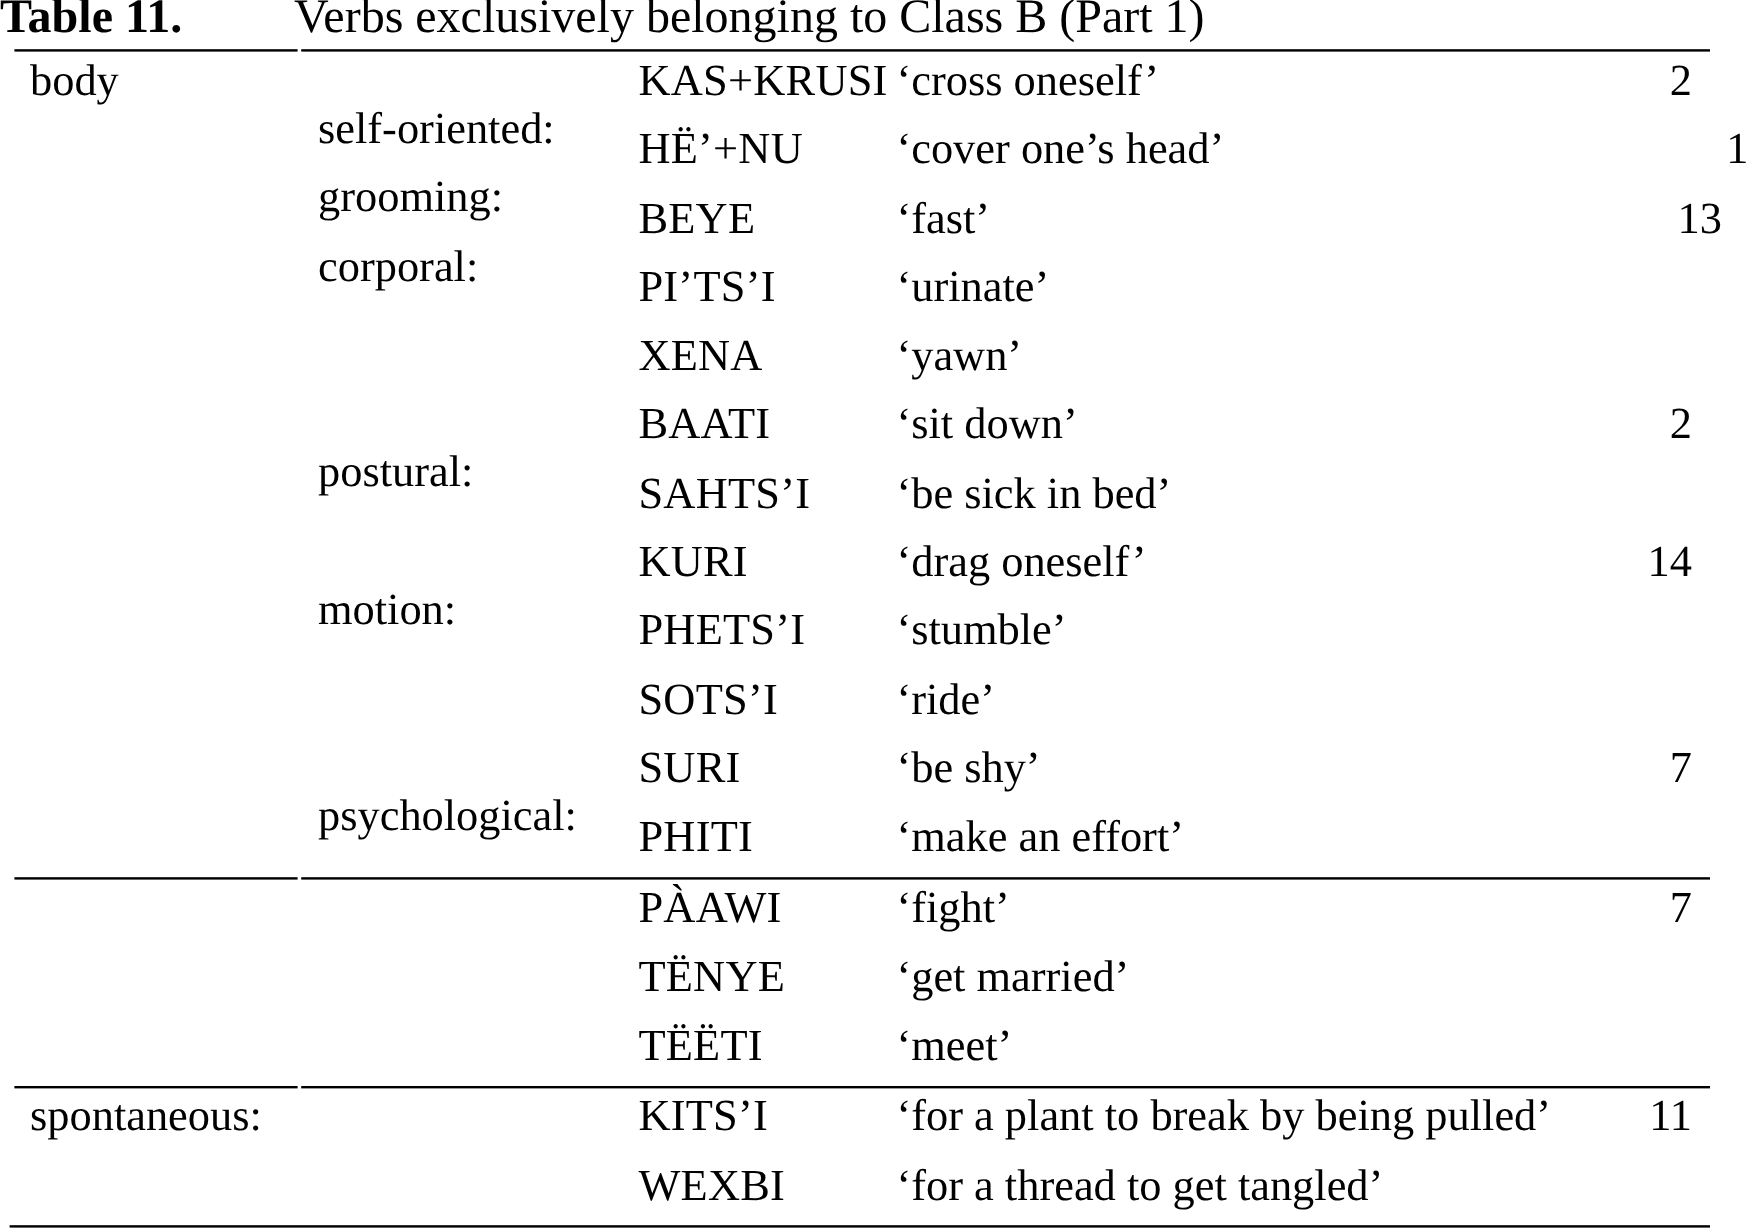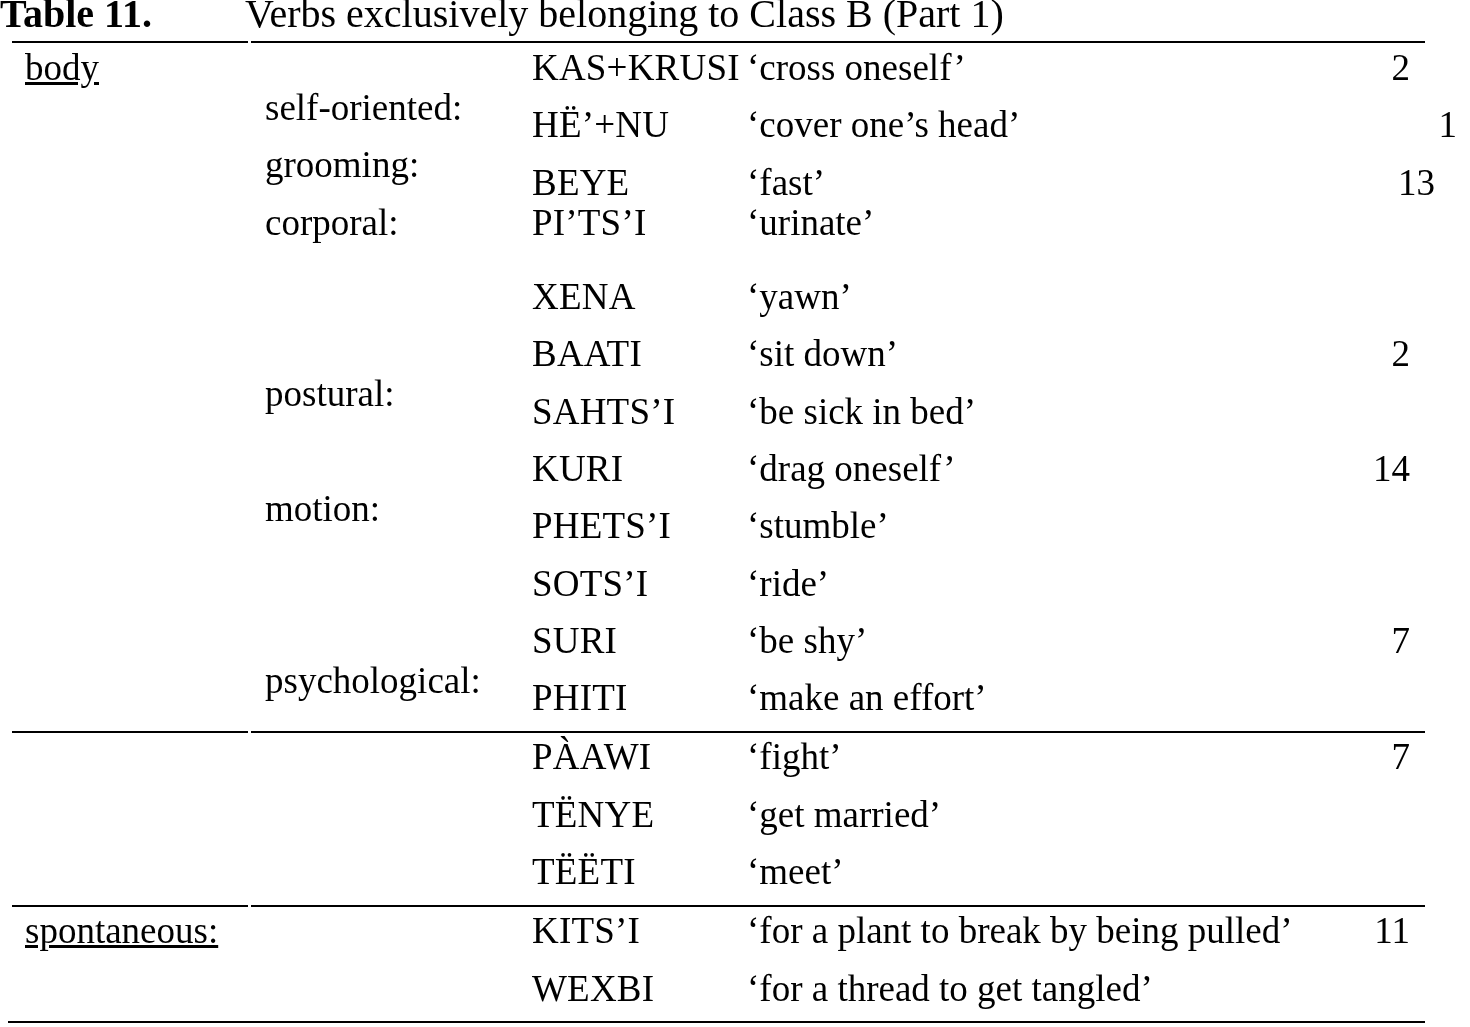--- a/index.html
+++ b/index.html
@@ -9,21 +9,21 @@
   }
   .title {
     position: absolute; left: 0; top: -11px; height: 50px; width: 1470px;
     font-size: 40px; line-height: 50px; white-space: nowrap;
   }
   .title .num { position: absolute; left: 0; font-weight: bold; }
   .title .desc { position: absolute; left: 245px; }
   .rule { position: absolute; height: 2px; background: #000; }
   .row { position: absolute; left: 0; width: 1470px; height: 57px; }
   .cell { position: absolute; top: 0; font-size: 37px; line-height: 57px; white-space: nowrap; }
-  .c1 { left: 25px; text-decoration: underline; }
+  .c1 { left: 25px; }
   .c2 { left: 265px; margin-top: 40px; }
   .c3 { left: 532px; font-size: 37px; letter-spacing: 0.2px; }
   .c4 { left: 747px; }
   .c5 { right: 60px; text-align: right; }
 </style>
 </head>
 <body>
 
 <div class="title">
   <span class="num">Table 11.</span>
@@ -45,21 +45,21 @@
   <span class="cell c3">HË’+NU</span>
   <span class="cell c4">‘cover one’s head’</span>
   <span class="cell c5">1</span>
 </div>
 <div class="row" style="top:154px;padding-left:25px;">
   <span class="cell c2">corporal:</span>
   <span class="cell c3">BEYE</span>
   <span class="cell c4">‘fast’</span>
   <span class="cell c5">13</span>
 </div>
-<div class="row" style="top:194px;">
+<div class="row" style="top:211px;">
   <span class="cell c3">PI’TS’I</span>
   <span class="cell c4">‘urinate’</span>
 </div>
 <div class="row" style="top:268px;">
   <span class="cell c3">XENA</span>
   <span class="cell c4">‘yawn’</span>
 </div>
 <div class="row" style="top:325px;">
   <span class="cell c2">postural:</span>
   <span class="cell c3">BAATI</span>

